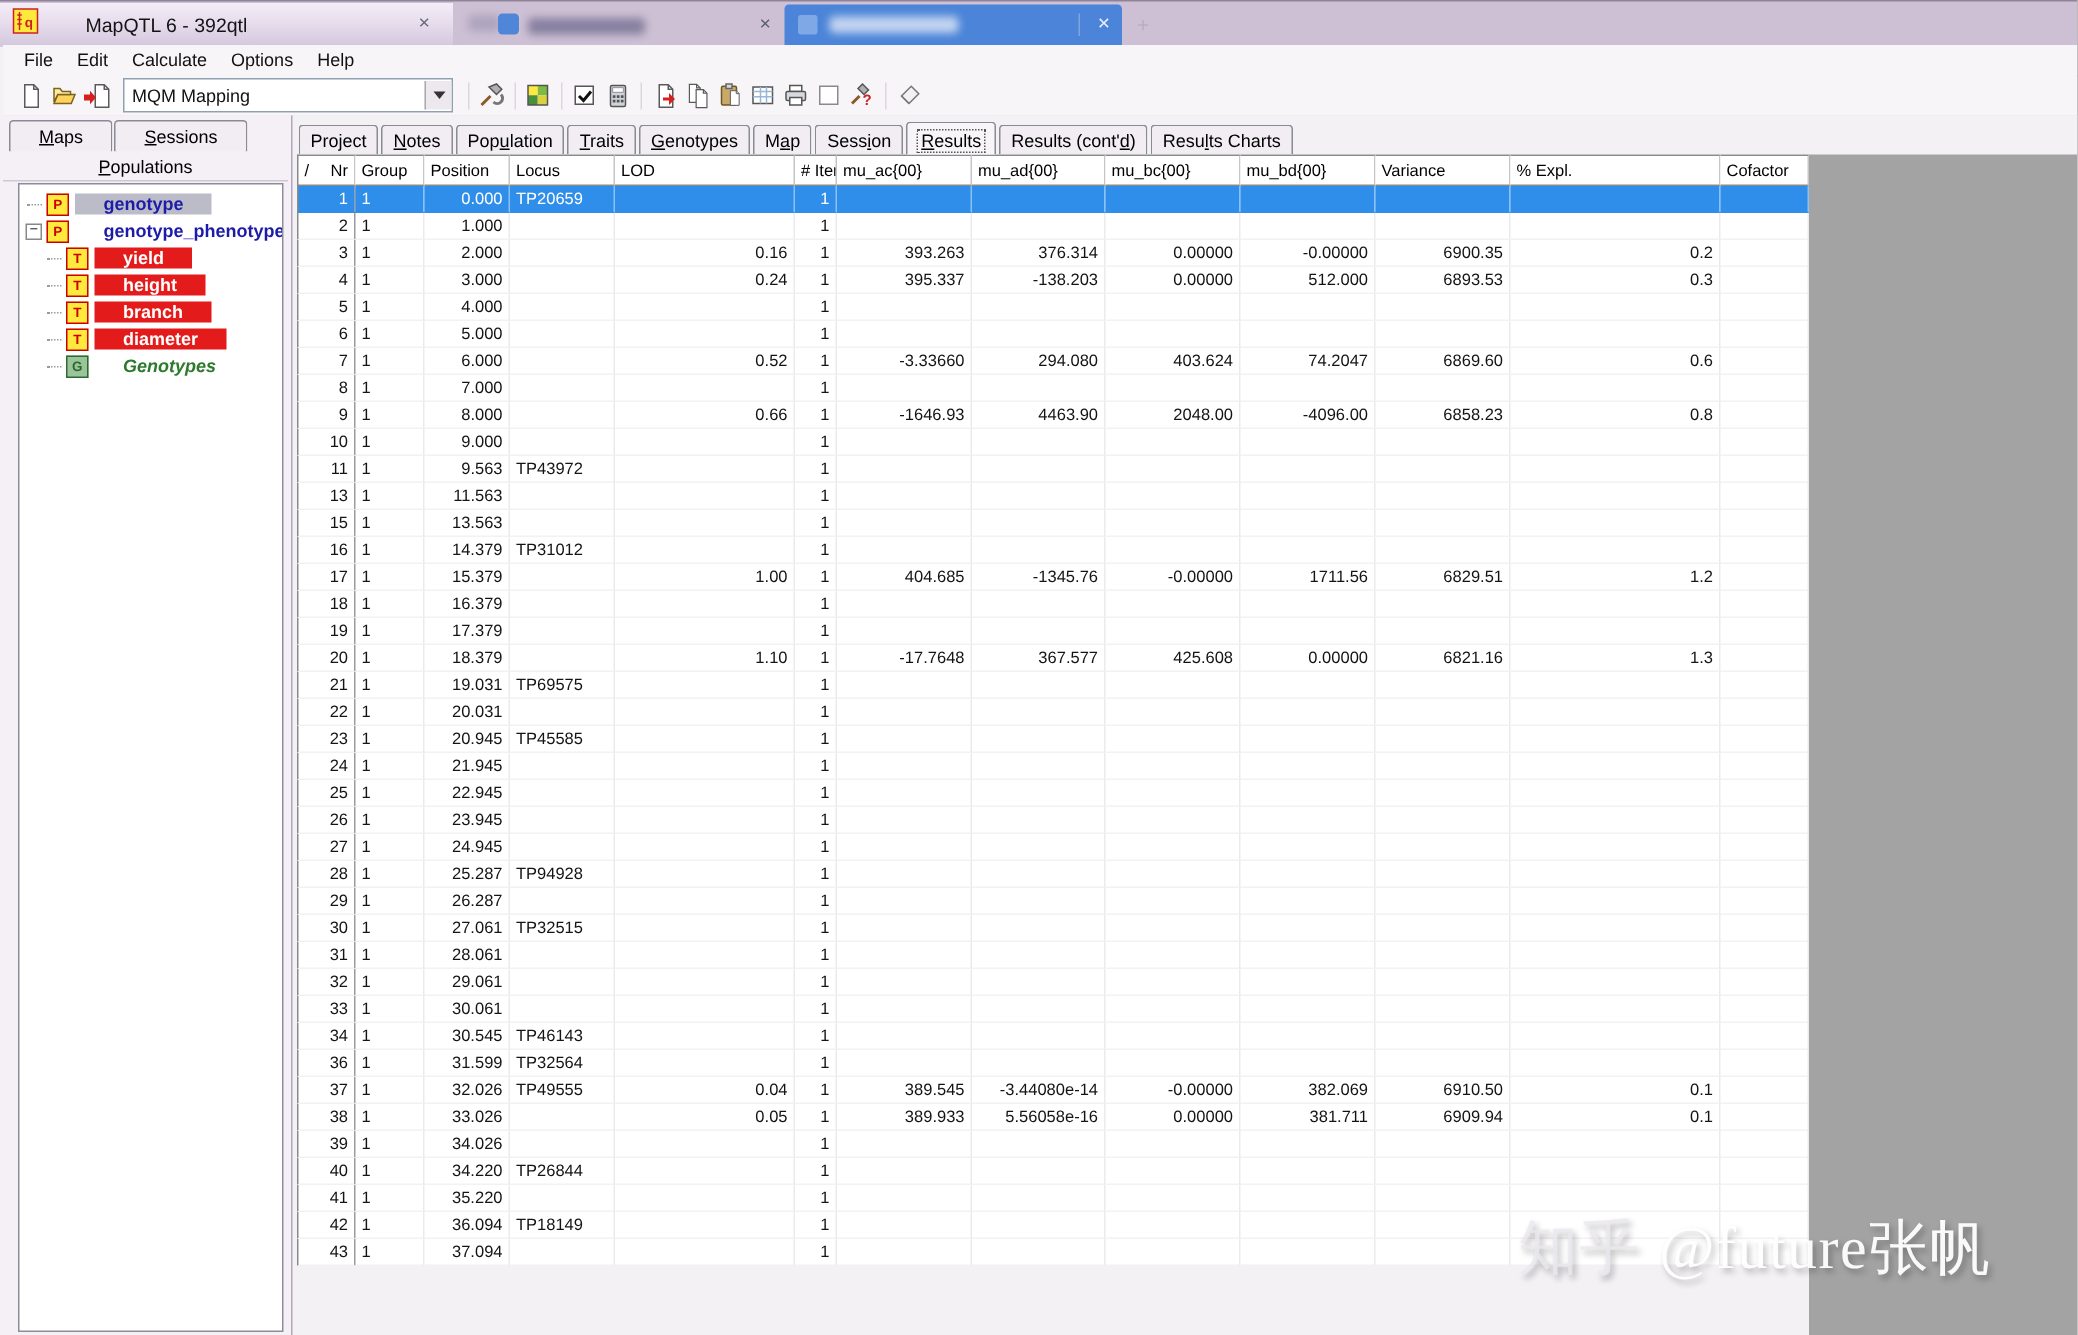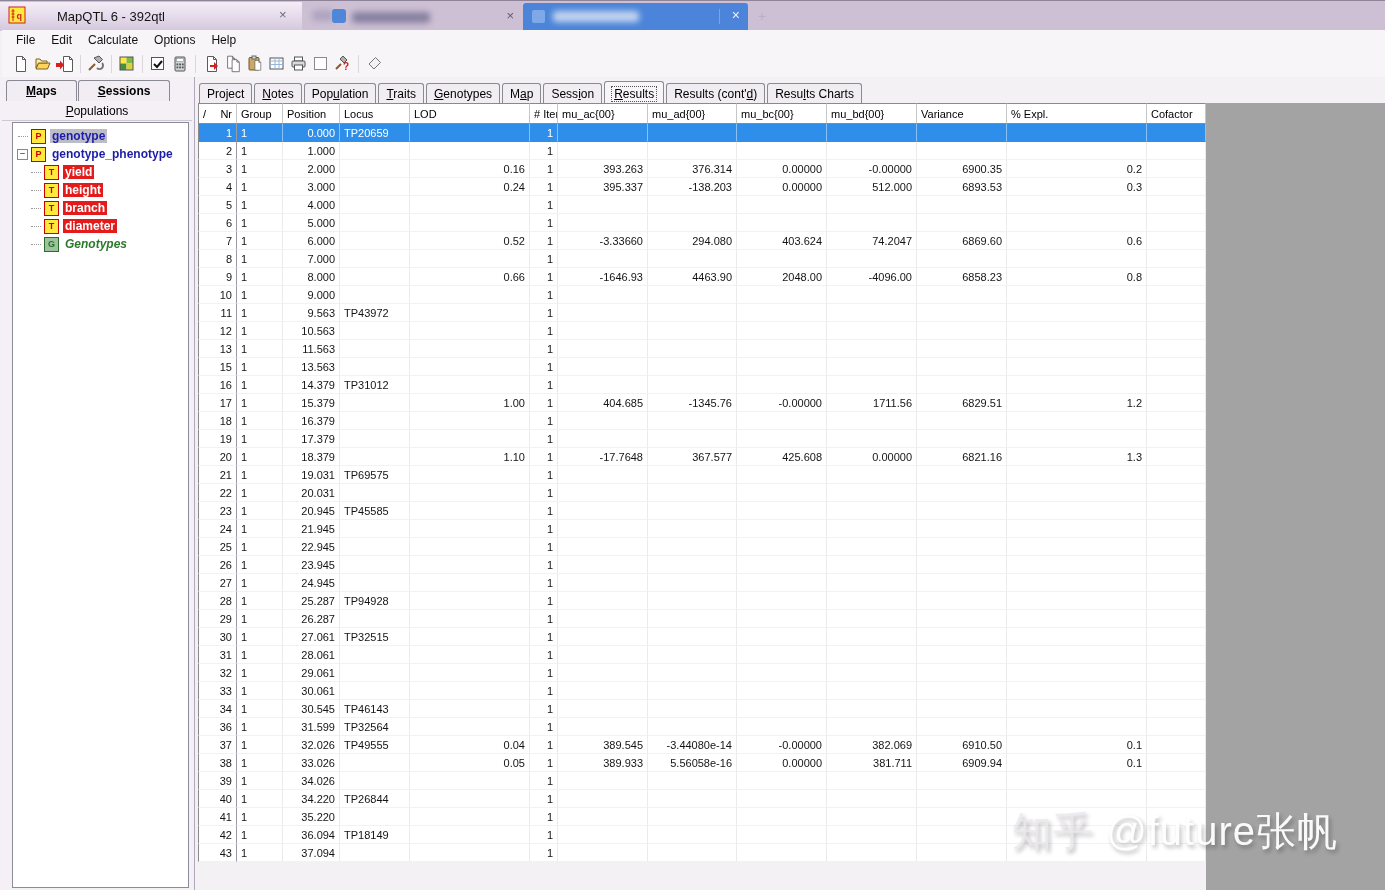--- a/index.html
+++ b/index.html
@@ -35,36 +35,36 @@
   .tb-sep{width:1px;height:18px;background:#ddd6df;margin:0 4px;flex:0 0 auto;}
   .combo{width:218px;height:21px;background:#fff;border:1px solid #8fa0b0;display:flex;align-items:center;
     margin:0 6px;flex:0 0 auto;}
   .combo-text{flex:1;font-size:12px;color:#111;padding-left:5px;white-space:nowrap;overflow:hidden;}
   .combo-btn{width:17px;height:19px;background:#ece8ee;border-left:1px solid #aaa;display:flex;align-items:center;justify-content:center;}
   .combo-arrow{width:0;height:0;border-left:4px solid transparent;border-right:4px solid transparent;border-top:5px solid #333;}
   
   .workspace{position:absolute;left:0;top:77px;right:0;bottom:0;background:#f4f1f5;}
   
   .sidebar{position:absolute;left:0;top:0;width:194px;bottom:0;background:#f4f0f5;border-right:1px solid #b2a8bc;}
-  .side-tabs{position:absolute;left:6px;top:3px;height:21px;display:flex;font-weight:bold;}
+  .side-tabs{position:absolute;left:6px;top:3px;height:21px;display:flex;}
   .stab{font-size:12px;padding:3px 19px 2px;border:1px solid #8a8a95;border-bottom:none;
     border-radius:3px 3px 0 0;background:#f2edf3;margin-right:1px;white-space:nowrap;}
   .pop-bar{position:absolute;left:2px;top:24px;right:2px;height:19px;display:flex;align-items:center;
     justify-content:center;font-size:12px;border-bottom:1px solid #cfc8d4;}
   .tree-box{position:absolute;left:12px;top:45px;width:177px;bottom:2px;background:#fff;
     border:1px solid #8c8c99;box-sizing:border-box;padding:4px 0 0 3px;overflow:hidden;}
   .trow{height:18px;display:flex;align-items:center;font-size:12px;font-weight:bold;white-space:nowrap;}
   .gut{width:13px;flex:0 0 auto;display:flex;align-items:center;justify-content:center;}
   .dots{width:10px;border-top:1px dotted #9a9a9a;flex:0 0 auto;}
   .expander{width:9px;height:9px;border:1px solid #888;background:#fff;font:9px/7px "DejaVu Sans Mono",monospace;
     text-align:center;color:#333;flex:0 0 auto;}
   .ti{width:13px;height:13px;border:1px solid #c00;background:#ffe93d;color:#c00;
     font:bold 9px/13px "Liberation Sans",sans-serif;text-align:center;margin:0 4px 0 2px;flex:0 0 auto;}
   .ti-G{background:#9cc49c;border-color:#2c6b2c;color:#2c6b2c;}
-  .lab{padding:0 2px;}
+  .lab{padding:0 19px;}
   .lab-pop{color:var(--c-navy,#1c1ca8);}
   .lab-sel{background:#bcbcc8;color:var(--c-navy,#1c1ca8);}
   .lab-trait{background:var(--c-red,#e31b1b);color:#fff;}
   .lab-gen{color:var(--c-green,#2d7a2d);font-style:italic;}
   
   .main{position:absolute;left:196px;top:0;right:0;bottom:0;background:#f4f1f5;}
   .main-tabs{position:absolute;left:3px;top:5px;height:21px;display:flex;align-items:flex-end;}
   .mtab{font-size:12px;padding:3px 7px 2px;border:1px solid #8a8a95;border-bottom:none;
     border-radius:3px 3px 0 0;background:#f1edf2;margin-right:2px;white-space:nowrap;}
   .mtab.active{background:#f8f5f9;padding-top:5px;position:relative;z-index:2;}
@@ -80,21 +80,21 @@
   .grid .c0{border-left:1px solid #8a8a8a;}
   .grid td.c0{border-right:1px solid #9a9aa0;}
   .grid .ar{text-align:right;} .grid .al{text-align:left;}
   .hNr{display:flex;justify-content:space-between;align-items:center;}
   tr.sel td{background:var(--c-sel,#2e8ee9);color:#fff;border-right-color:rgba(255,255,255,.45);
     border-bottom-color:var(--c-sel,#2e8ee9);}
   
   .wm{position:absolute;left:1012px;top:804px;font-size:40px;letter-spacing:1px;white-space:nowrap;
     text-shadow:2px 3px 4px rgba(0,0,0,.28);pointer-events:none;}
   .wm .p1{color:rgba(236,233,239,.8);}
-  .wm .p2{color:rgba(255,255,255,.95);}
+  .wm .p2{color:rgba(255,255,255,.95);font-family:Liberation Serif, serif;}
 </style>
 </head>
 <body>
 
 <div class="screen">
 
   <div class="titlebar">
     <div class="title-app">
       <span>
         <svg width="18" height="18" viewBox="0 0 18 18">
@@ -144,20 +144,26 @@
       </span>
       <span class="tb-icon">
         <svg width="18" height="18" viewBox="0 0 18 18">
           <g transform="translate(3,0)">
             <path d="M4.5 1.5h6l3 3v12h-9z" fill="#fff" stroke="#5a5a5a"></path>
             <path d="M10.5 1.5v3h3" fill="none" stroke="#5a5a5a"></path>
           </g>
           <path d="M0 8h4V5.5L8 10l-4 4.5V12H0z" fill="#d62020"></path>
         </svg>
       </span>
+      <div class="combo">
+        <span class="combo-text">MQM Mapping</span>
+        <span class="combo-btn">
+          <span class="combo-arrow"></span>
+        </span>
+      </div>
       <span class="tb-sep"></span>
       <span class="tb-icon">
         <svg width="18" height="18" viewBox="0 0 18 18">
           <path d="M2 15l6-6" stroke="#8a5a2a" stroke-width="2"></path>
           <path d="M7 3l5 5 3.5-3.5L12 1z" fill="#b0b0b0" stroke="#555"></path>
           <path d="M10 13a3.5 3.5 0 105-5" fill="none" stroke="#777" stroke-width="2"></path>
         </svg>
       </span>
       <span class="tb-sep"></span>
       <span class="tb-icon">
@@ -533,35 +539,20 @@
                 <td class="c5 ar">1</td>
                 <td class="c6 ar"></td>
                 <td class="c7 ar"></td>
                 <td class="c8 ar"></td>
                 <td class="c9 ar"></td>
                 <td class="c10 ar"></td>
                 <td class="c11 ar"></td>
                 <td class="c12 al"></td>
               </tr>
               <tr>
-                <td class="c0 ar">12</td>
-                <td class="c1 al">1</td>
-                <td class="c2 ar">10.563</td>
-                <td class="c3 al"></td>
-                <td class="c4 ar"></td>
-                <td class="c5 ar">1</td>
-                <td class="c6 ar"></td>
-                <td class="c7 ar"></td>
-                <td class="c8 ar"></td>
-                <td class="c9 ar"></td>
-                <td class="c10 ar"></td>
-                <td class="c11 ar"></td>
-                <td class="c12 al"></td>
-              </tr>
-              <tr>
                 <td class="c0 ar">13</td>
                 <td class="c1 al">1</td>
                 <td class="c2 ar">11.563</td>
                 <td class="c3 al"></td>
                 <td class="c4 ar"></td>
                 <td class="c5 ar">1</td>
                 <td class="c6 ar"></td>
                 <td class="c7 ar"></td>
                 <td class="c8 ar"></td>
                 <td class="c9 ar"></td>

